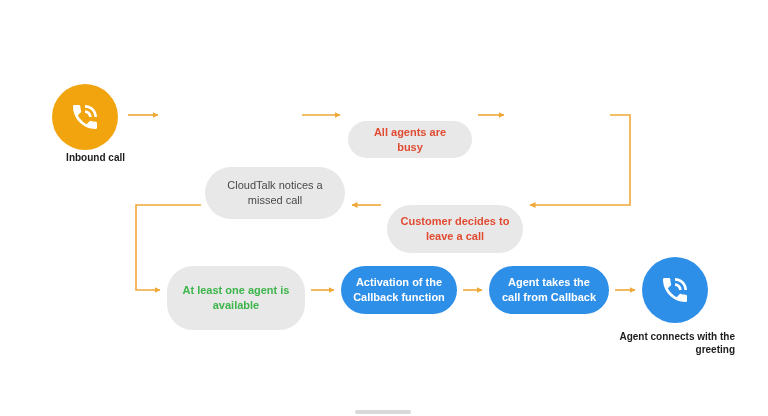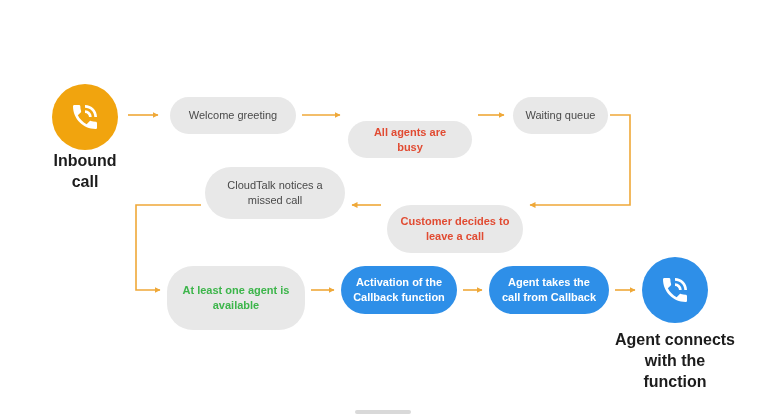--- a/index.html
+++ b/index.html
@@ -34,22 +34,22 @@
     position:absolute;
     width:66px;height:66px;
     border-radius:50%;
     display:flex;align-items:center;justify-content:center;
   }
   .circle.orange{background:var(--orange);}
   .circle.blue{background:var(--blue);}
   .phone-svg{width:32px;height:32px;display:block;}
   .circle-label{
     position:absolute;
-    text-align:center;
-    font-size:16px;
+    text-align:right;
+    font-size:10px;
     font-weight:700;
     color:#1c1c1c;
     line-height:1.3;
   }
   .pill{
     position:absolute;
     background:var(--pill_gray);
     border-radius:26px;
     display:flex;align-items:center;justify-content:center;
     text-align:center;
@@ -91,33 +91,31 @@
     <path class="connector" d="M615 290 H635" marker-end="url(#arrow)"></path>
   </svg>
 
   <div class="circle orange" style="left:52px;top:84px;">
     <svg class="phone-svg" viewBox="0 0 24 24">
       <path fill="#ffffff" d="M20 15.5c-1.25 0-2.45-.2-3.57-.57-.35-.11-.74-.03-1.02.24l-2.2 2.2c-2.83-1.44-5.15-3.75-6.59-6.59l2.2-2.21c.28-.26.36-.65.25-1C8.7 6.45 8.5 5.25 8.5 4c0-.55-.45-1-1-1H4c-.55 0-1 .45-1 1 0 9.39 7.61 17 17 17 .55 0 1-.45 1-1v-3.5c0-.55-.45-1-1-1zM19 12h2c0-4.97-4.03-9-9-9v2c3.87 0 7 3.13 7 7zm-4 0h2c0-2.76-2.24-5-5-5v2c1.66 0 3 1.34 3 3z"></path>
     </svg>
   </div>
   <div class="circle-label" style="left:45px;top:151px;width:80px;">Inbound call</div>
 
-  <div class="pill" style="left:170px;top:97px;width:126px;height:37px;">Welcome greeting</div>
   <div class="pill red-text" style="left:348px;top:97px;width:124px;height:37px;">All agents are busy</div>
-  <div class="pill" style="left:513px;top:97px;width:95px;height:37px;">Waiting queue</div>
 
   <div class="pill" style="left:205px;top:167px;width:140px;height:52px;">CloudTalk notices a missed call</div>
   <div class="pill red-text" style="left:387px;top:181px;width:136px;height:48px;">Customer decides to leave a call</div>
 
   <div class="pill green-text" style="left:167px;top:266px;width:138px;height:64px;">At least one agent is available</div>
   <div class="pill blue-pill" style="left:489px;top:266px;width:120px;height:48px;">Agent takes the call from Callback</div>
   <div class="pill blue-pill" style="left:341px;top:266px;width:116px;height:48px;">Activation of the Callback function</div>
 
   <div class="circle blue" style="left:642px;top:257px;">
     <svg class="phone-svg" viewBox="0 0 24 24">
       <path fill="#ffffff" d="M20 15.5c-1.25 0-2.45-.2-3.57-.57-.35-.11-.74-.03-1.02.24l-2.2 2.2c-2.83-1.44-5.15-3.75-6.59-6.59l2.2-2.21c.28-.26.36-.65.25-1C8.7 6.45 8.5 5.25 8.5 4c0-.55-.45-1-1-1H4c-.55 0-1 .45-1 1 0 9.39 7.61 17 17 17 .55 0 1-.45 1-1v-3.5c0-.55-.45-1-1-1zM19 12h2c0-4.97-4.03-9-9-9v2c3.87 0 7 3.13 7 7zm-4 0h2c0-2.76-2.24-5-5-5v2c1.66 0 3 1.34 3 3z"></path>
     </svg>
   </div>
-  <div class="circle-label" style="left:615px;top:330px;width:120px;">Agent connects with the function</div>
+  <div class="circle-label" style="left:615px;top:330px;width:120px;">Agent connects with the greeting</div>
 
   <div class="bottom-bar"></div>
 
 </div>
 
 </body></html>

